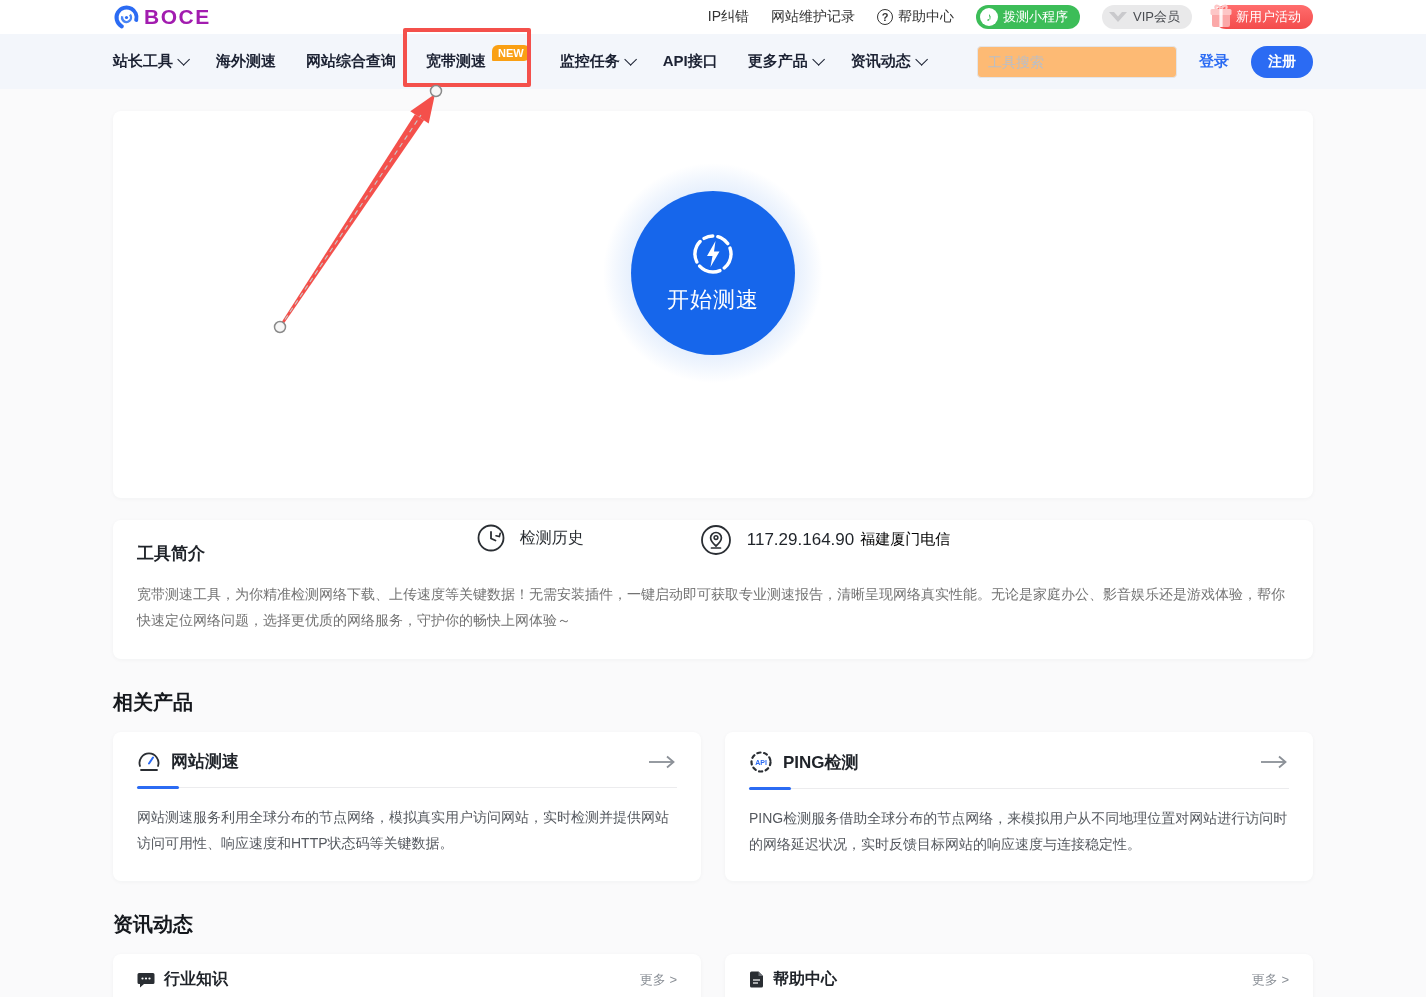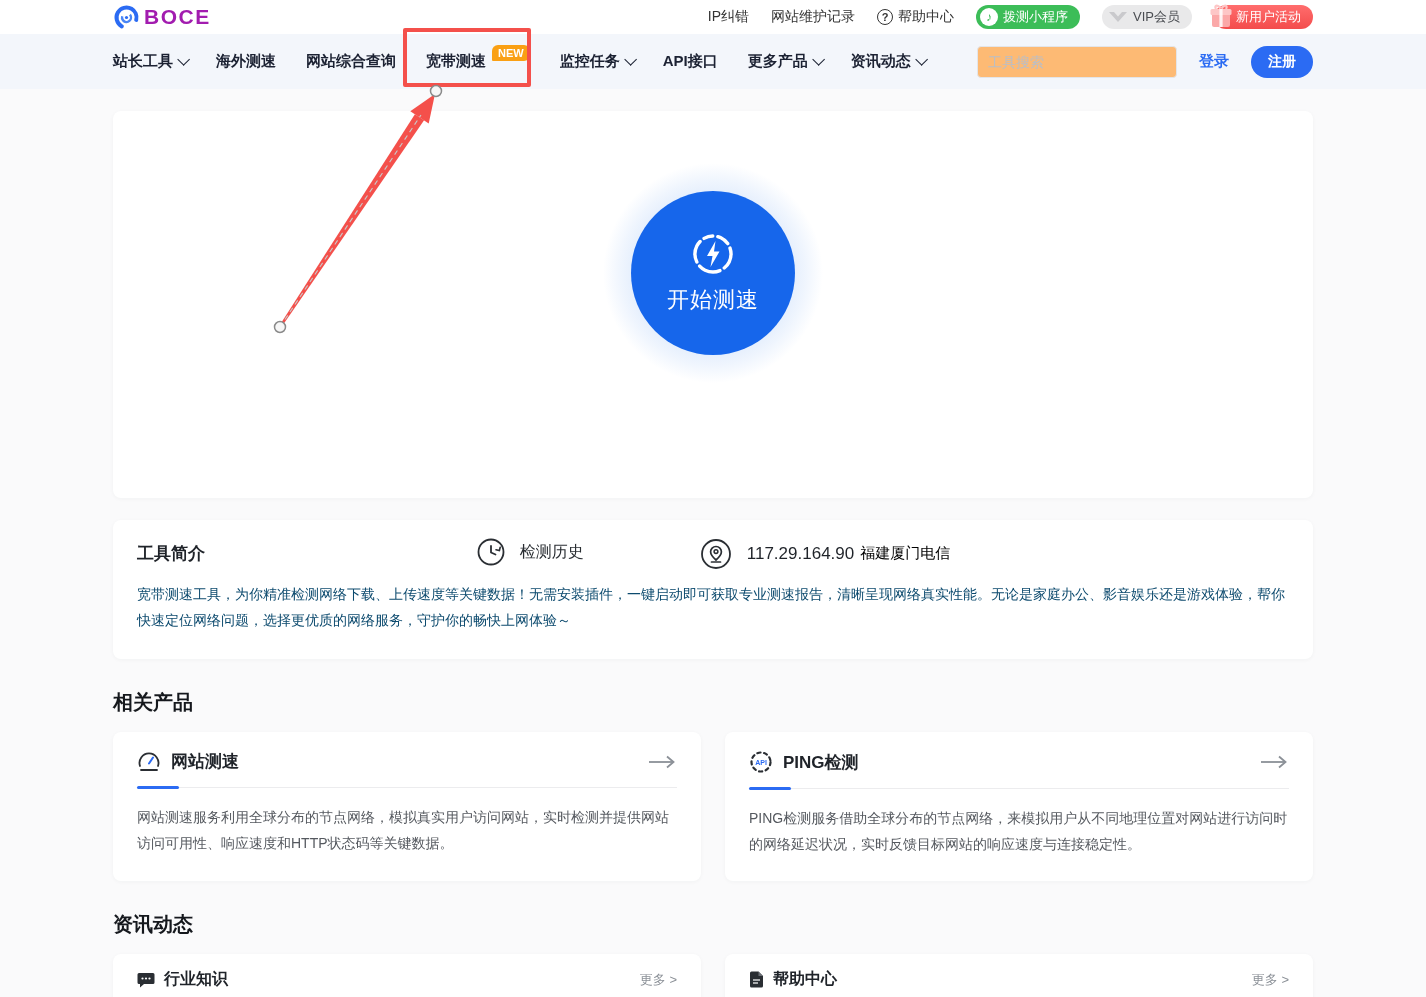--- a/index.html
+++ b/index.html
@@ -66,31 +66,31 @@
     background: radial-gradient(closest-side, #dce9fc 62%, rgba(220,233,252,0.45) 84%, rgba(220,233,252,0) 100%);
     display: flex; align-items: center; justify-content: center;
   }
   .start-btn {
     width: 164px; height: 164px; border-radius: 50%; background: #1666eb; border: none; cursor: pointer;
     display: flex; flex-direction: column; align-items: center; justify-content: center; gap: 8px;
     color: #fff; font-family: inherit;
   }
   .start-btn .label { font-size: 22px; letter-spacing: 1px; }
   .hero-meta { position: absolute; left: 0; right: 0; top: 412px; display: flex; justify-content: center; align-items: flex-start; gap: 115px; }
-  .meta-group { display: flex; align-items: center; gap: 14px; cursor: pointer; margin-top: 14px; }
+  .meta-group { display: flex; align-items: center; gap: 14px; cursor: pointer; }
   .meta-label { font-size: 16px; color: #2a2e33; }
   .ip-group { cursor: default; }
   .ip-lines { display: flex; flex-direction: row; gap: 6px; }
   .ip-addr { font-size: 17px; color: #1f2329; }
   .ip-loc { font-size: 15px; color: #000000; }
 
   
   .intro { margin-top: 22px; padding: 22px 24px 26px; }
   .intro-title { font-size: 17px; font-weight: 700; color: #1f2329; }
-  .intro-body { margin-top: 16px; font-size: 14px; color: #0c4a6e; line-height: 26px; }
+  .intro-body { margin-top: 16px; font-size: 14px; color: #737373; line-height: 26px; }
 
   
   .section-title { font-size: 20px; font-weight: 800; color: #15181d; margin-top: 30px; }
 
   
   .grid2 { display: grid; grid-template-columns: 1fr 1fr; gap: 24px; margin-top: 16px; }
   .prod-card { padding: 18px 24px 24px; cursor: pointer; }
   .prod-head { display: flex; align-items: center; gap: 10px; }
   .prod-name { font-size: 17px; font-weight: 600; color: #1f2329; flex: 1; }
   .prod-arrow { color: #8b9097; }

